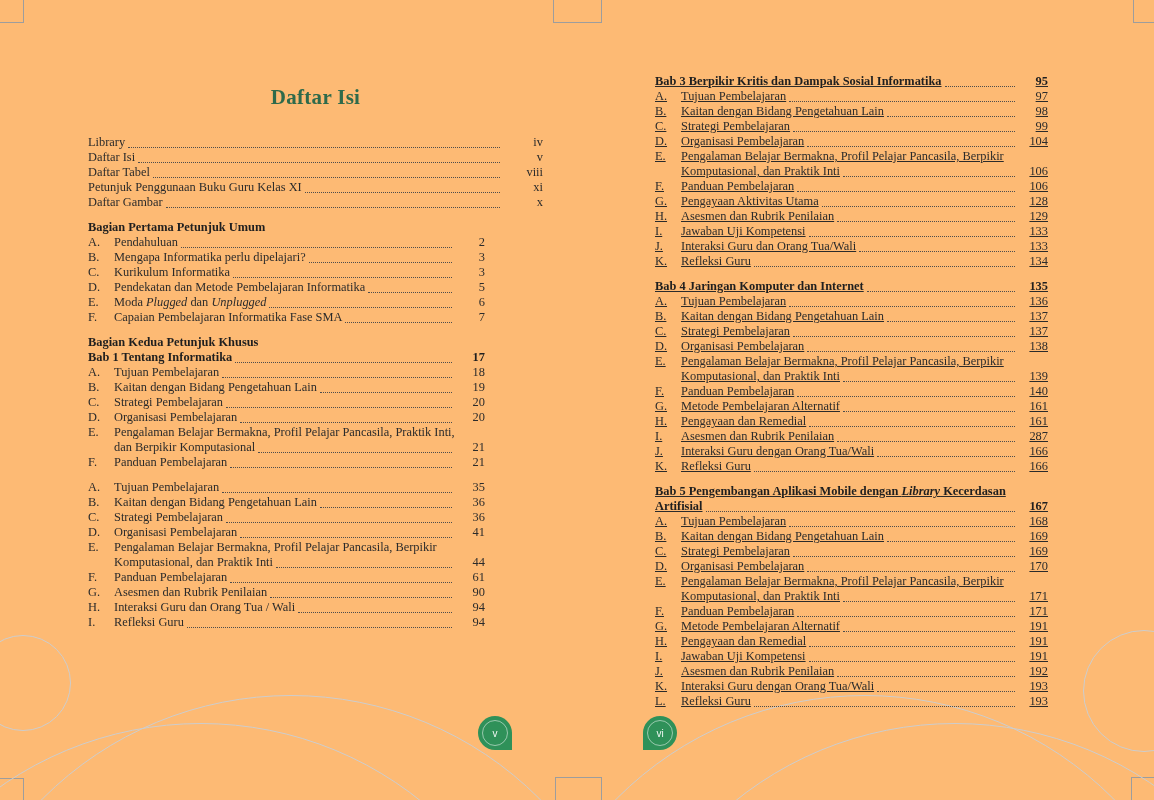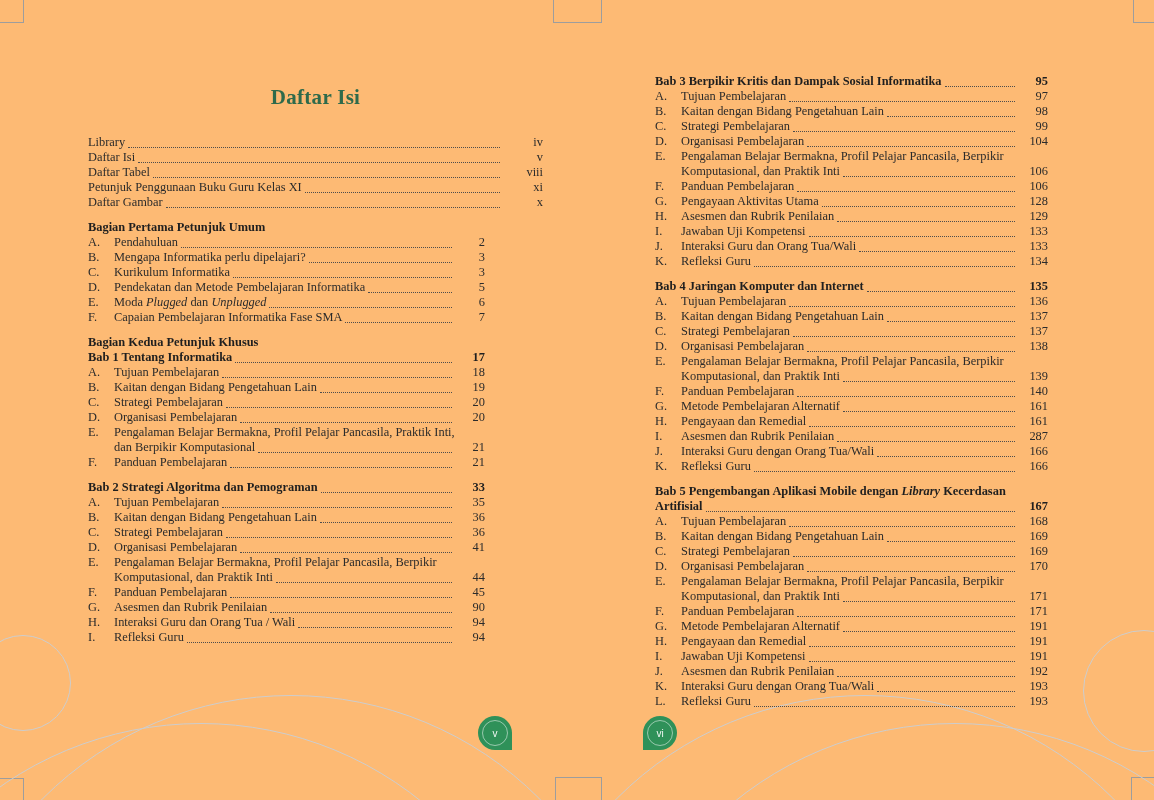--- a/index.html
+++ b/index.html
@@ -16,21 +16,21 @@
   .circ{position:absolute;border:1.5px solid #cdcdcd;border-radius:50%;}
   #c-left-small{left:-25px;top:635px;width:94px;height:94px;}
   #c-right-small{left:1083px;top:630px;width:120px;height:120px;}
   #c-left-a{left:-60px;top:695px;width:700px;height:700px;}
   #c-left-b{left:-150px;top:723px;width:700px;height:700px;}
   #c-right-a{left:514px;top:695px;width:700px;height:700px;}
   #c-right-b{left:604px;top:723px;width:700px;height:700px;}
   
   .page{position:absolute;top:0;}
   .page-left{left:88px;width:455px;}
-  .page-right{left:655px;width:393px;padding-top:74px;}
+  .page-right{left:655px;width:393px;padding-top:74px;text-decoration:underline;}
   .title{margin:85px 0 0 0;text-align:center;font-size:21px;font-weight:bold;
          color:#2e6a4b;letter-spacing:.3px;}
   .rows-left{margin-top:25px;}
   .row{display:flex;align-items:baseline;font-size:12.4px;line-height:15px;white-space:nowrap;}
   .row.gap{height:10px;line-height:10px;}
   .row.heading,.row.chapter,.row.chapter-open,.row.chapter-cont{font-weight:bold;color:#1f1f1f;}
   .letter{flex:none;width:26px;}
   .row.item-cont{padding-left:26px;justify-content:center;}
   .lbl{flex:none;}
   .it{font-style:italic;}
@@ -177,25 +177,20 @@
           <span class="dots"></span>
           <span class="num">21</span>
         </div>
         <div class="row item">
           <span class="letter">F.</span>
           <span class="lbl"><span>Panduan Pembelajaran</span></span>
           <span class="dots"></span>
           <span class="num">21</span>
         </div>
         <div class="row gap"></div>
-        <div class="row chapter">
-          <span class="lbl"><span>Bab 2 Strategi Algoritma dan Pemograman</span></span>
-          <span class="dots"></span>
-          <span class="num">33</span>
-        </div>
         <div class="row item">
           <span class="letter">A.</span>
           <span class="lbl"><span>Tujuan Pembelajaran</span></span>
           <span class="dots"></span>
           <span class="num">35</span>
         </div>
         <div class="row item">
           <span class="letter">B.</span>
           <span class="lbl"><span>Kaitan dengan Bidang Pengetahuan Lain</span></span>
           <span class="dots"></span>
@@ -219,21 +214,21 @@
         </div>
         <div class="row item-cont">
           <span class="lbl"><span>Komputasional, dan Praktik Inti</span></span>
           <span class="dots"></span>
           <span class="num">44</span>
         </div>
         <div class="row item">
           <span class="letter">F.</span>
           <span class="lbl"><span>Panduan Pembelajaran</span></span>
           <span class="dots"></span>
-          <span class="num">45</span>
+          <span class="num">61</span>
         </div>
         <div class="row item">
           <span class="letter">G.</span>
           <span class="lbl"><span>Asesmen dan Rubrik Penilaian</span></span>
           <span class="dots"></span>
           <span class="num">90</span>
         </div>
         <div class="row item">
           <span class="letter">H.</span>
           <span class="lbl"><span>Interaksi Guru dan Orang Tua / Wali</span></span>

